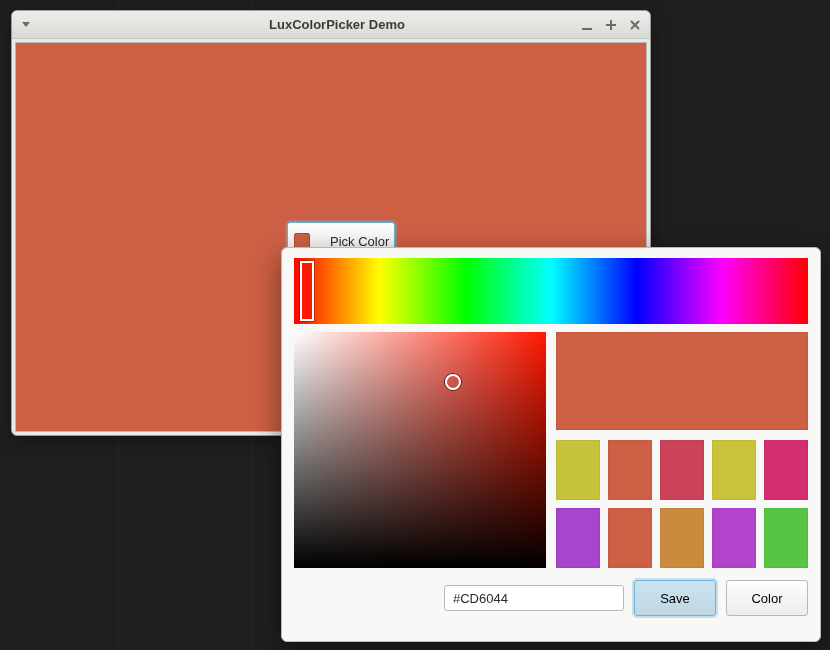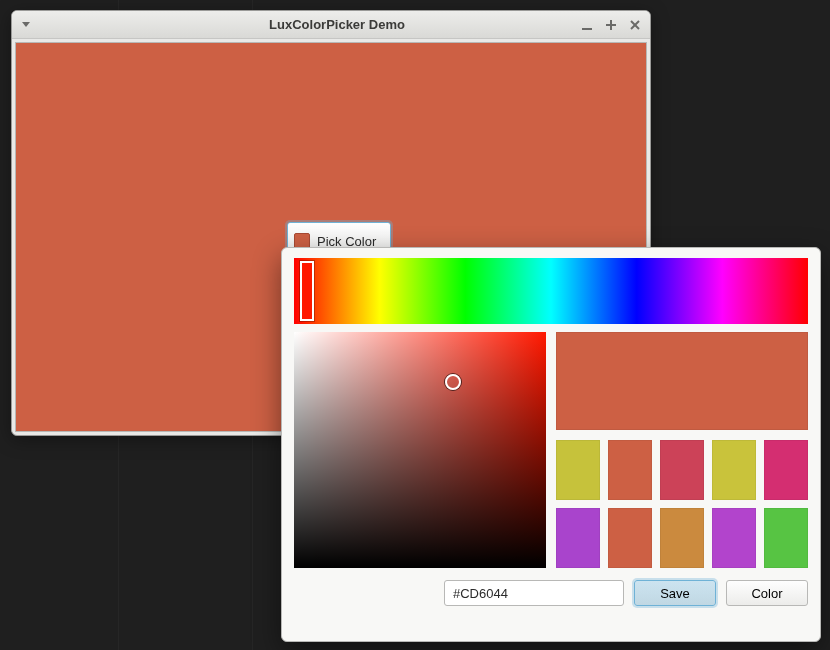--- a/index.html
+++ b/index.html
@@ -60,25 +60,25 @@
   }
   .swatch-bg {
     width: 100%; height: 100%;
     border: 1px solid #b8b8b6;
   }
 
   .pick-btn {
     position: absolute;
     left: 287px; top: 222px;
     height: 38px;
-    padding: 0 14px 0 6px;
+    padding: 0 5px 0 6px;
     background: linear-gradient(#fefefe, #ececea);
     border: 1px solid #6fb2d6;
     border-radius: 3px;
-    display: inline-flex; align-items: center; gap: 7px;
+    display: inline-flex; align-items: center; gap: 20px;
     box-shadow: 0 0 0 2px rgba(111,178,214,0.35);
     cursor: pointer;
   }
   .pick-btn .chip {
     width: 16px; height: 16px;
     border: 1px solid #a84a34;
     border-radius: 2px;
   }
 
   
@@ -156,21 +156,21 @@
   }
   .hex-input {
     width: 180px; height: 26px;
     border: 1px solid #b8b8b6;
     border-radius: 3px;
     padding: 0 8px;
     font-family: inherit; font-size: 13px;
     color: #2b2b2b;
   }
   .btn {
-    height: 26px; min-width: 82px;
+    height: 36px; min-width: 82px;
     padding: 0 14px;
     background: linear-gradient(#fefefe, #ececea);
     border: 1px solid #b8b8b6;
     border-radius: 3px;
     font-family: inherit; font-size: 13px;
     cursor: pointer;
   }
   .btn.primary {
     border-color: #6fb2d6;
     box-shadow: 0 0 0 2px rgba(111,178,214,0.35);

